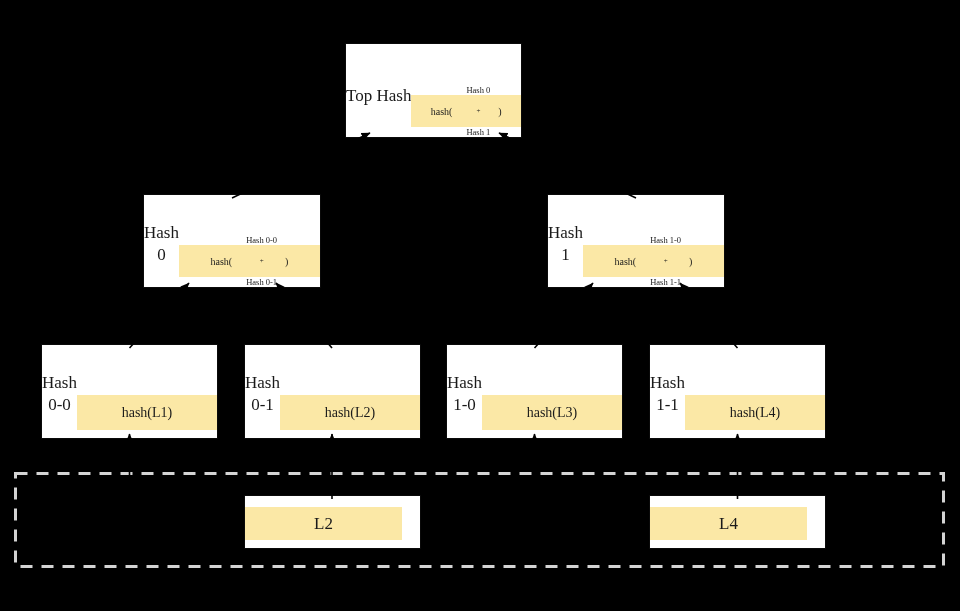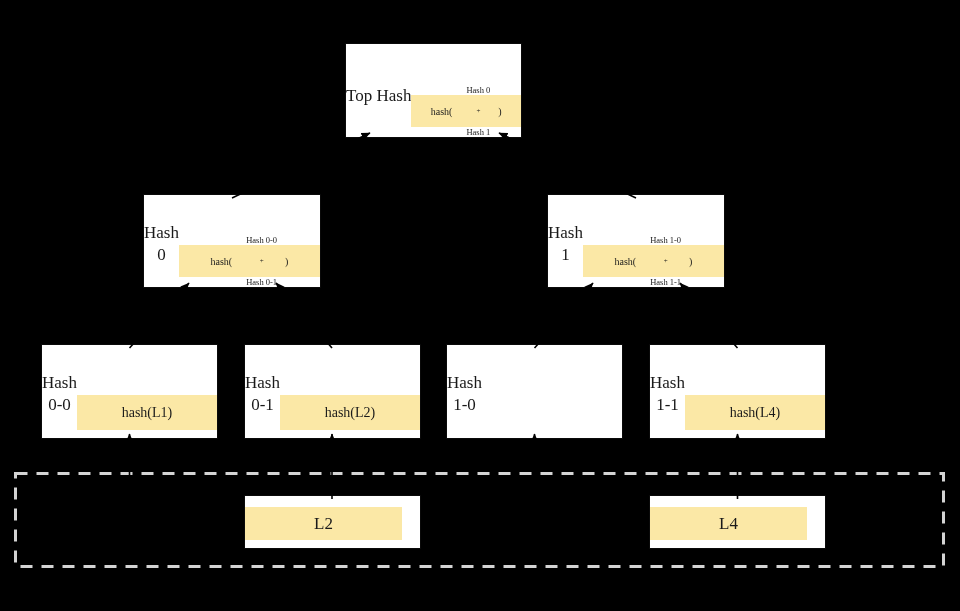--- a/index.html
+++ b/index.html
@@ -113,20 +113,21 @@
       <span>0-1</span>
     </div>
     <div class="chip simple">hash(L2)</div>
   </div>
 
   <div class="node" style="left:446px;top:344px;width:177px;height:95px;">
     <div class="title two">
       <span>Hash</span>
       <span>1-0</span>
     </div>
+    <div class="chip simple">hash(L3)</div>
   </div>
 
   <div class="node" style="left:649px;top:344px;width:177px;height:95px;">
     <div class="title two">
       <span>Hash</span>
       <span>1-1</span>
     </div>
     <div class="chip simple">hash(L4)</div>
   </div>
 

